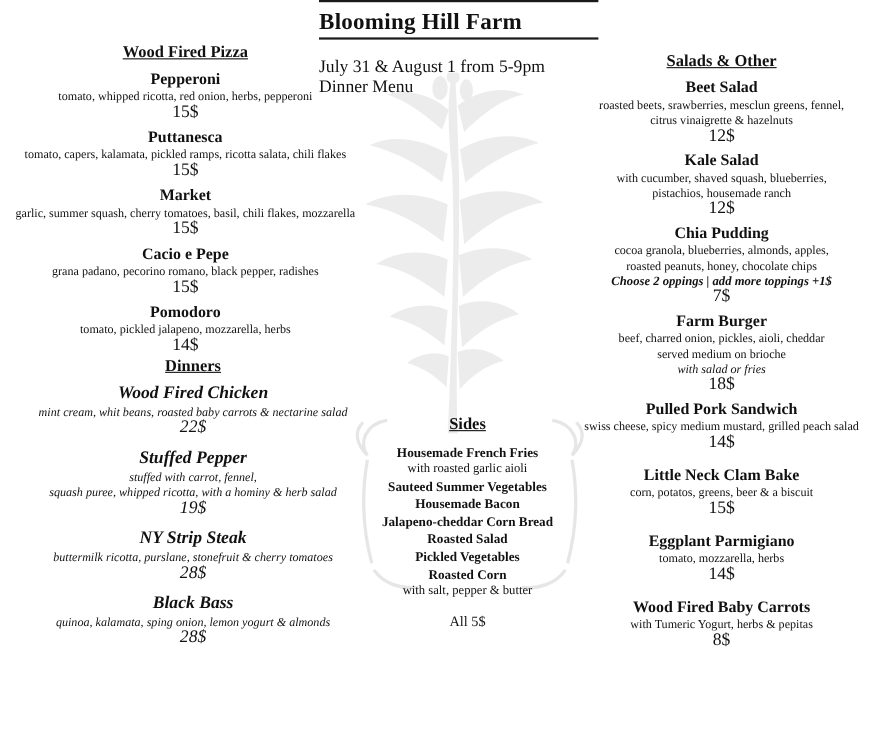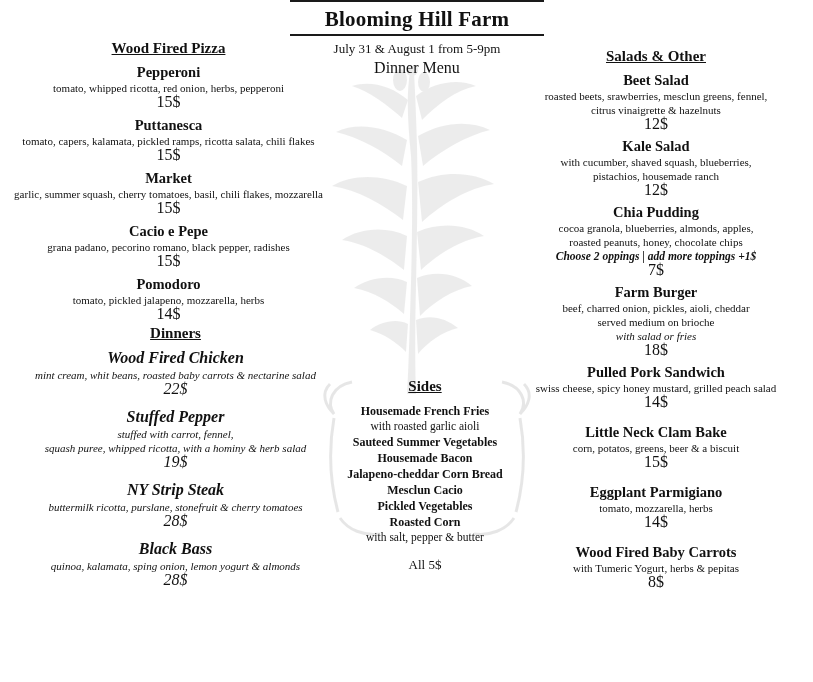--- a/index.html
+++ b/index.html
@@ -19,42 +19,41 @@
     position: absolute;
     inset: 0;
   }
 
   
   .header {
     position: absolute;
     left: 290px;
     top: 0px;
     width: 254px;
-    text-align: center;
   }
   .header .rule-top {
     border-top: 2px solid #1a1a1a;
     height: 0;
     margin: 0 0 4px 0;
   }
   .header .rule-bot {
     border-top: 2px solid #1a1a1a;
     height: 0;
     margin: 2px 0 0 0;
   }
   .farm-title {
     font-size: 21px;
     font-weight: bold;
     letter-spacing: .2px;
     line-height: 26px;
   }
   .header-date {
-    font-size: 13px;
+    font-size: 16px;
     line-height: 18px;
-    margin-top: 4px;
+    margin-top: 16px;
     font-family: Liberation Serif, serif;
   }
   .header-sub {
     font-size: 16px;
     line-height: 20px;
   }
 
   
   .col {
     position: absolute;
@@ -279,21 +278,21 @@
     </div>
     <div class="item">
       <div class="item-name">Farm Burger</div>
       <div class="item-desc" style="white-space:pre-line">beef, charred onion, pickles, aioli, cheddar
 served medium on brioche</div>
       <div class="item-desc it">with salad or fries</div>
       <div class="item-price">18$</div>
     </div>
     <div class="item">
       <div class="item-name">Pulled Pork Sandwich</div>
-      <div class="item-desc">swiss cheese, spicy honey mustard, grilled peach salad</div>
+      <div class="item-desc">swiss cheese, spicy medium mustard, grilled peach salad</div>
       <div class="item-price">14$</div>
     </div>
     <div class="item" style="margin-top:14px">
       <div class="item-name">Little Neck Clam Bake</div>
       <div class="item-desc">corn, potatos, greens, beer &amp; a biscuit</div>
       <div class="item-price">15$</div>
     </div>
     <div class="item" style="margin-top:14px">
       <div class="item-name">Eggplant Parmigiano</div>
       <div class="item-desc">tomato, mozzarella, herbs</div>
@@ -316,21 +315,21 @@
     <div>
       <div class="side-line">Sauteed Summer Vegetables</div>
     </div>
     <div>
       <div class="side-line">Housemade Bacon</div>
     </div>
     <div>
       <div class="side-line">Jalapeno-cheddar Corn Bread</div>
     </div>
     <div>
-      <div class="side-line">Mesclun Cacio</div>
+      <div class="side-line">Roasted Salad</div>
     </div>
     <div>
       <div class="side-line">Pickled Vegetables</div>
     </div>
     <div>
       <div class="side-line">Roasted Corn</div>
       <div class="side-sub">with salt, pepper &amp; butter</div>
     </div>
 
     <div class="sides-all">All 5$</div>

